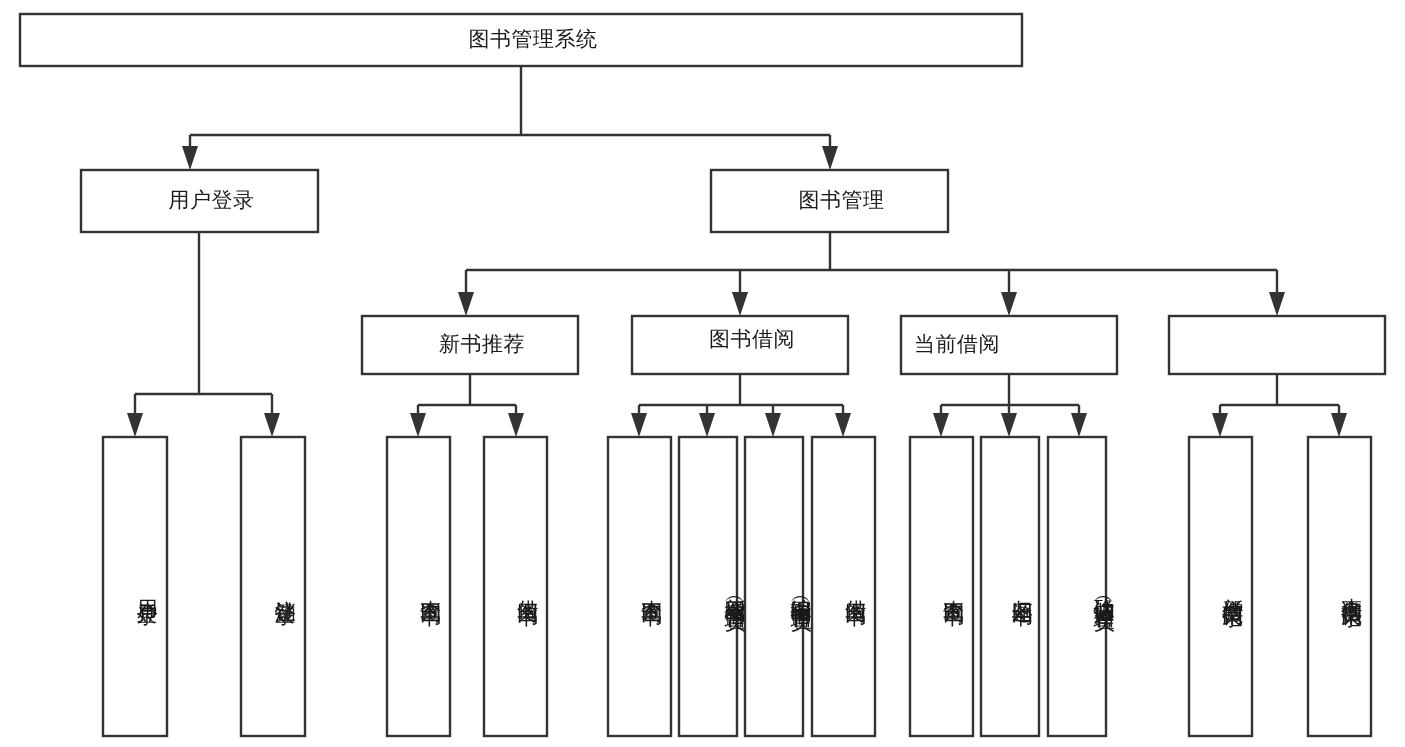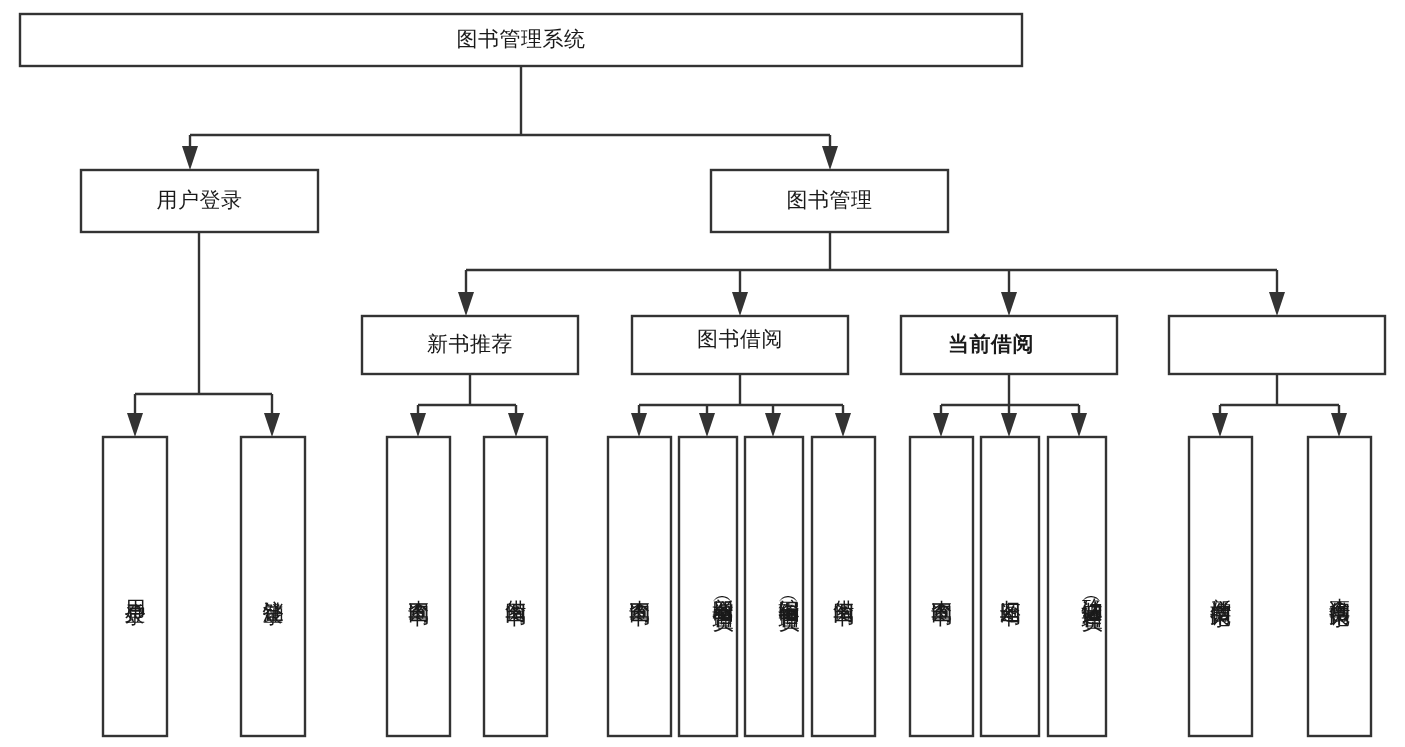--- a/index.html
+++ b/index.html
@@ -41,20 +41,21 @@
   }
   .node-label {
     position: absolute;
     display: flex;
     align-items: center;
     justify-content: center;
     color: #1a1a1a;
     font-family: "DejaVu Sans", "Liberation Sans", sans-serif;
     pointer-events: none;
     box-sizing: border-box;
+    margin-left: 12px;
   }
   .node-label.horizontal {
     font-size: 21px;
     line-height: 1.2;
     letter-spacing: 0.5px;
   }
   .node-label.vertical {
     writing-mode: vertical-rl;
     text-orientation: upright;
     font-size: 21px;
@@ -189,21 +190,21 @@
   <div class="node-label horizontal" style="left:20px; top:14px; width:1002px; height:52px;">图书管理系统</div>
 
   <div class="node-label horizontal" style="left:81px; top:170px; width:237px; height:62px;">用户登录</div>
 
   <div class="node-label horizontal" style="left:711px; top:170px; width:237px; height:62px;border-radius:12px;">图书管理</div>
 
   <div class="node-label horizontal" style="left:362px; top:316px; width:216px; height:58px;font-family:Liberation Serif, serif;">新书推荐</div>
 
   <div class="node-label horizontal" style="left:632px; top:316px; width:216px; height:48px;">图书借阅</div>
 
-  <div class="node-label horizontal" style="left:901px; top:316px; width:180px; height:58px;font-weight:bold;">当前借阅</div>
+  <div class="node-label horizontal" style="left:855px; top:316px; width:180px; height:58px;">当前借阅</div>
 
 
   <div class="node-label vertical" style="left:103px; top:437px; width:64px; height:299px;">用户登录</div>
 
   <div class="node-label vertical" style="left:241px; top:437px; width:64px; height:299px;">注销登录</div>
 
   <div class="node-label vertical" style="left:387px; top:437px; width:63px; height:299px;">查询图书</div>
 
   <div class="node-label vertical" style="left:484px; top:437px; width:63px; height:299px;">借阅图书</div>
 

